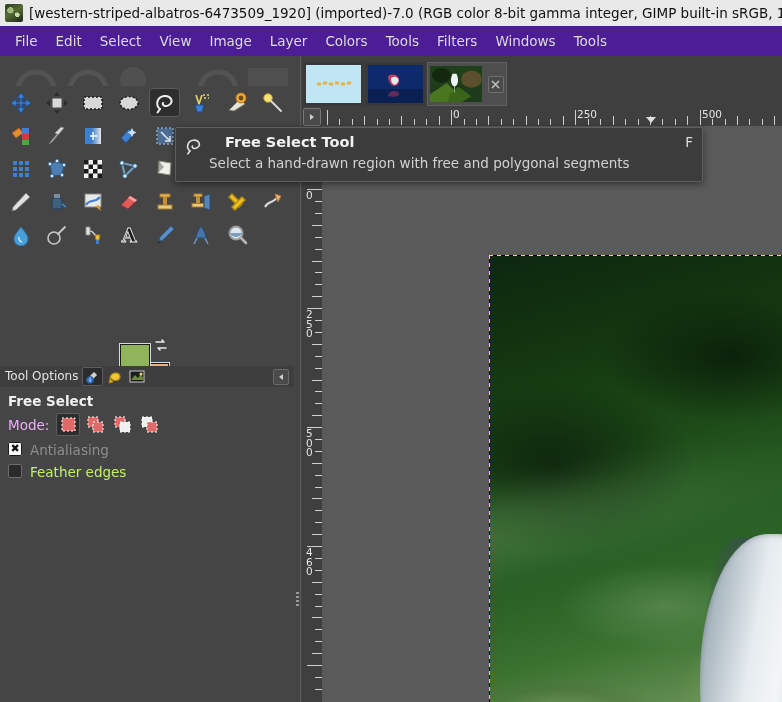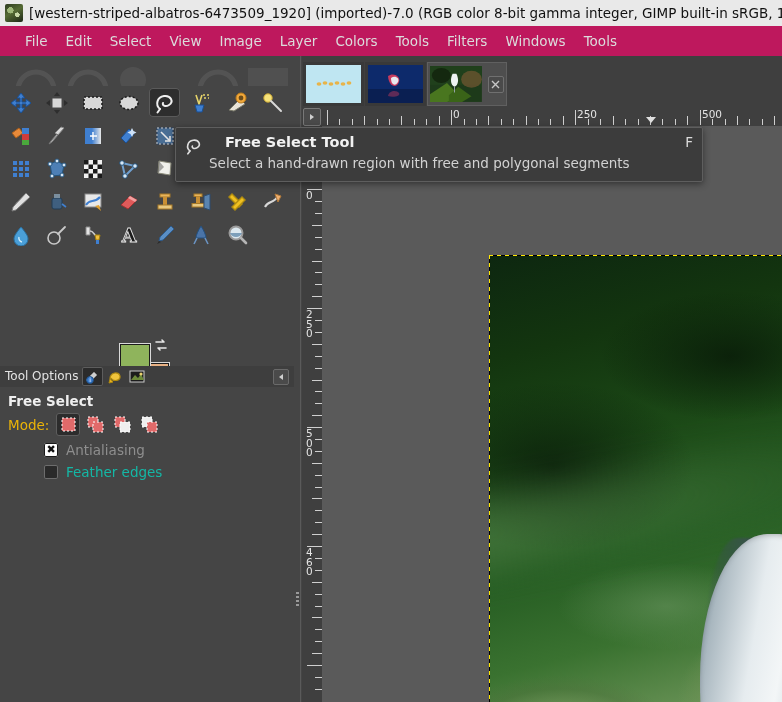--- a/index.html
+++ b/index.html
@@ -25,22 +25,22 @@
     background:
       radial-gradient(circle at 30% 35%, #9fb87a 0 18%, transparent 19%),
       radial-gradient(circle at 68% 60%, #c8d9a8 0 14%, transparent 15%),
       linear-gradient(150deg,#2d3b20 0%,#556b34 45%,#1d2616 100%);
   }
   .titlebar .tb-text{overflow:hidden;text-overflow:clip;}
 
   
   .menubar{
     position:absolute;left:0;top:26px;width:782px;height:30px;
-    background:#be185d;display:flex;align-items:center;
-    padding-left:16px;box-sizing:border-box;text-align:right;
+    background:#4c1d95;display:flex;align-items:center;
+    padding-left:6px;box-sizing:border-box;text-align:right;
   }
   .menubar .mi{
     padding:3px 9px;font-size:13.5px;color:#dcdcdc;cursor:default;
     border-radius:2px;
   }
 
   
   .leftdock{
     position:absolute;left:0;top:56px;width:294px;height:646px;
     background:#454545;
@@ -92,33 +92,33 @@
     position:absolute;right:5px;top:3px;width:14px;height:14px;
     border:1px solid #6a6a6a;border-radius:2px;
     display:flex;align-items:center;justify-content:center;
     background:#4a4a4a;
   }
   .to-body{position:absolute;left:0;top:21px;width:294px;height:371px;
     background:#454545;}
   .to-heading{font-size:13.5px;font-weight:bold;color:#efefef;
     padding:6px 0 0 8px;}
   .to-moderow{display:flex;align-items:center;padding:4px 0 0 8px;}
-  .to-moderow .lbl{font-size:13.5px;color:#eab308;margin-right:7px;}
+  .to-moderow .lbl{font-size:13.5px;color:#f0abfc;margin-right:7px;}
   .modebtn{width:24px;height:23px;border-radius:3px;margin-right:3px;
     display:flex;align-items:center;justify-content:center;box-sizing:border-box;}
   .modebtn.sel{background:#2c2c2c;box-shadow:inset 0 0 0 1px #5d5d5d;}
-  .chkrow{display:flex;align-items:center;padding:6px 0 0 8px;margin-left:36px;}
+  .chkrow{display:flex;align-items:flex-start;padding:6px 0 0 8px;}
   .chkbox{width:14px;height:14px;border-radius:2px;background:#2a2a2a;
     box-shadow:inset 0 0 0 1px #6d6d6d;margin-right:8px;position:relative;}
   .chkbox.checked{background:#ffffff;box-shadow:inset 0 0 0 1px #1a1a1a;}
   .chkbox.checked:after{
     content:"\2716";position:absolute;left:0;right:0;top:-1px;
     color:#111;font-size:11px;line-height:15px;text-align:center;font-weight:bold;
   }
-  .chklabel{font-size:13.5px;color:#14b8a6;}
+  .chklabel{font-size:13.5px;color:#bef264;}
   .chklabel.dim{color:#8e8e8e;}
 
   
   .vsplit{
     position:absolute;left:294px;top:56px;width:8px;height:646px;
     background:#454545;
   }
   .vsplit .grip{
     position:absolute;left:2px;top:536px;width:3px;height:16px;
     background:

